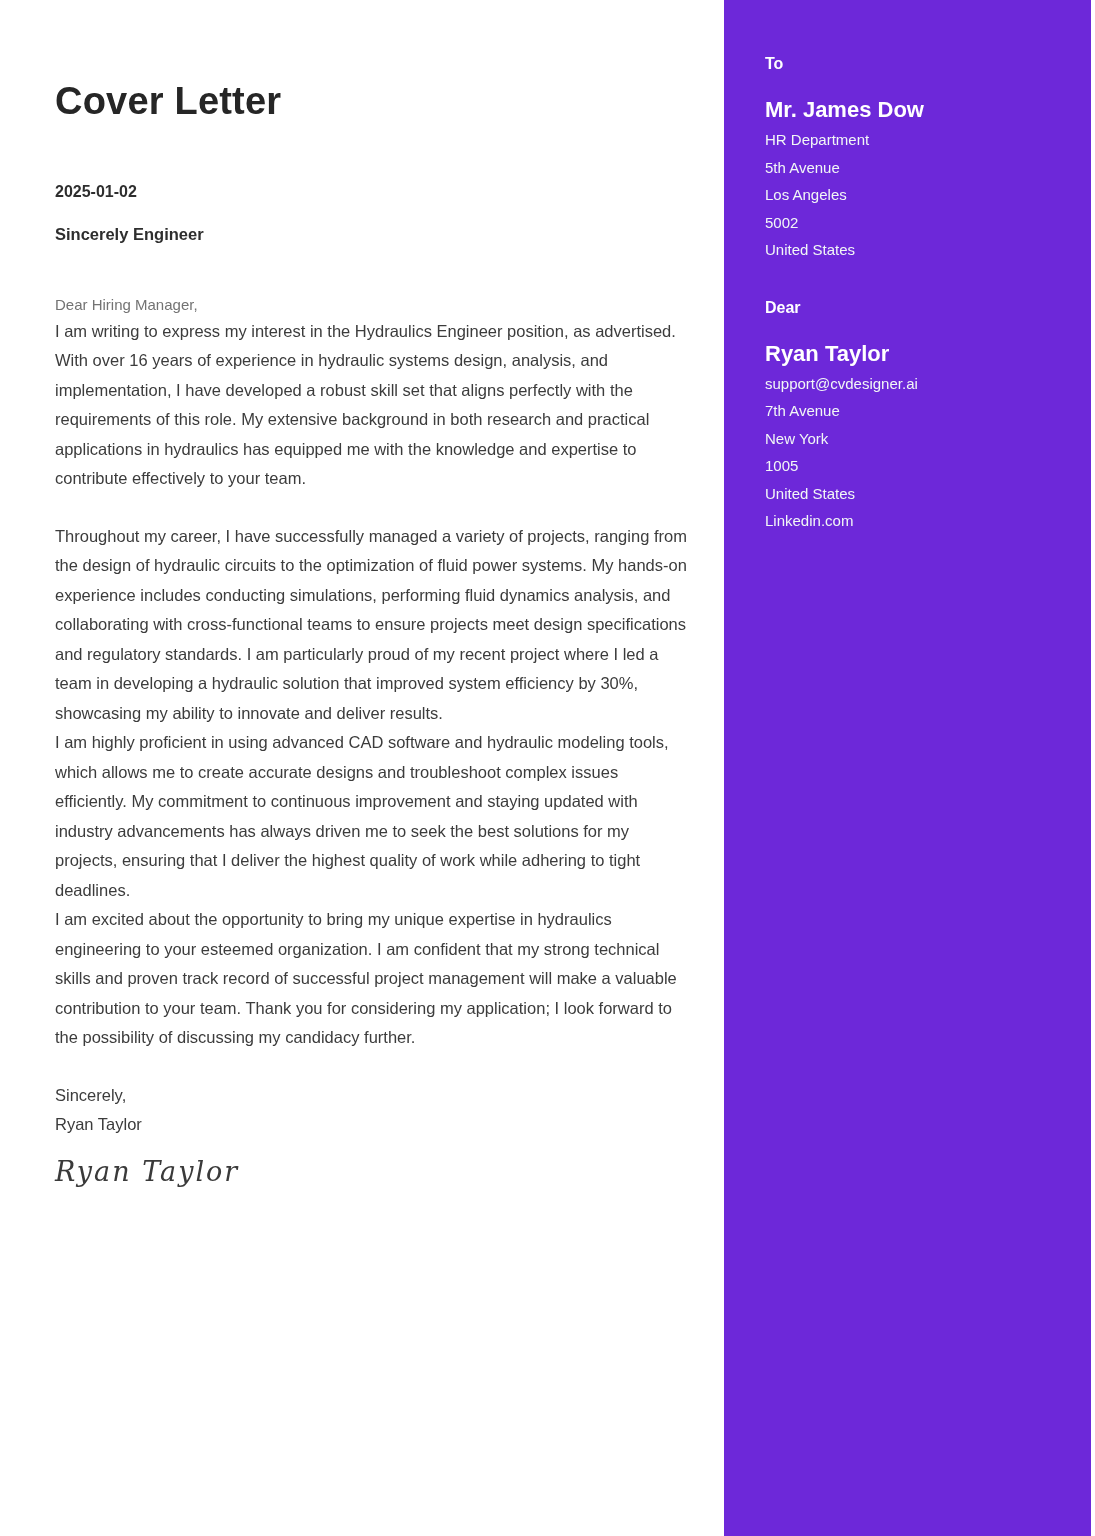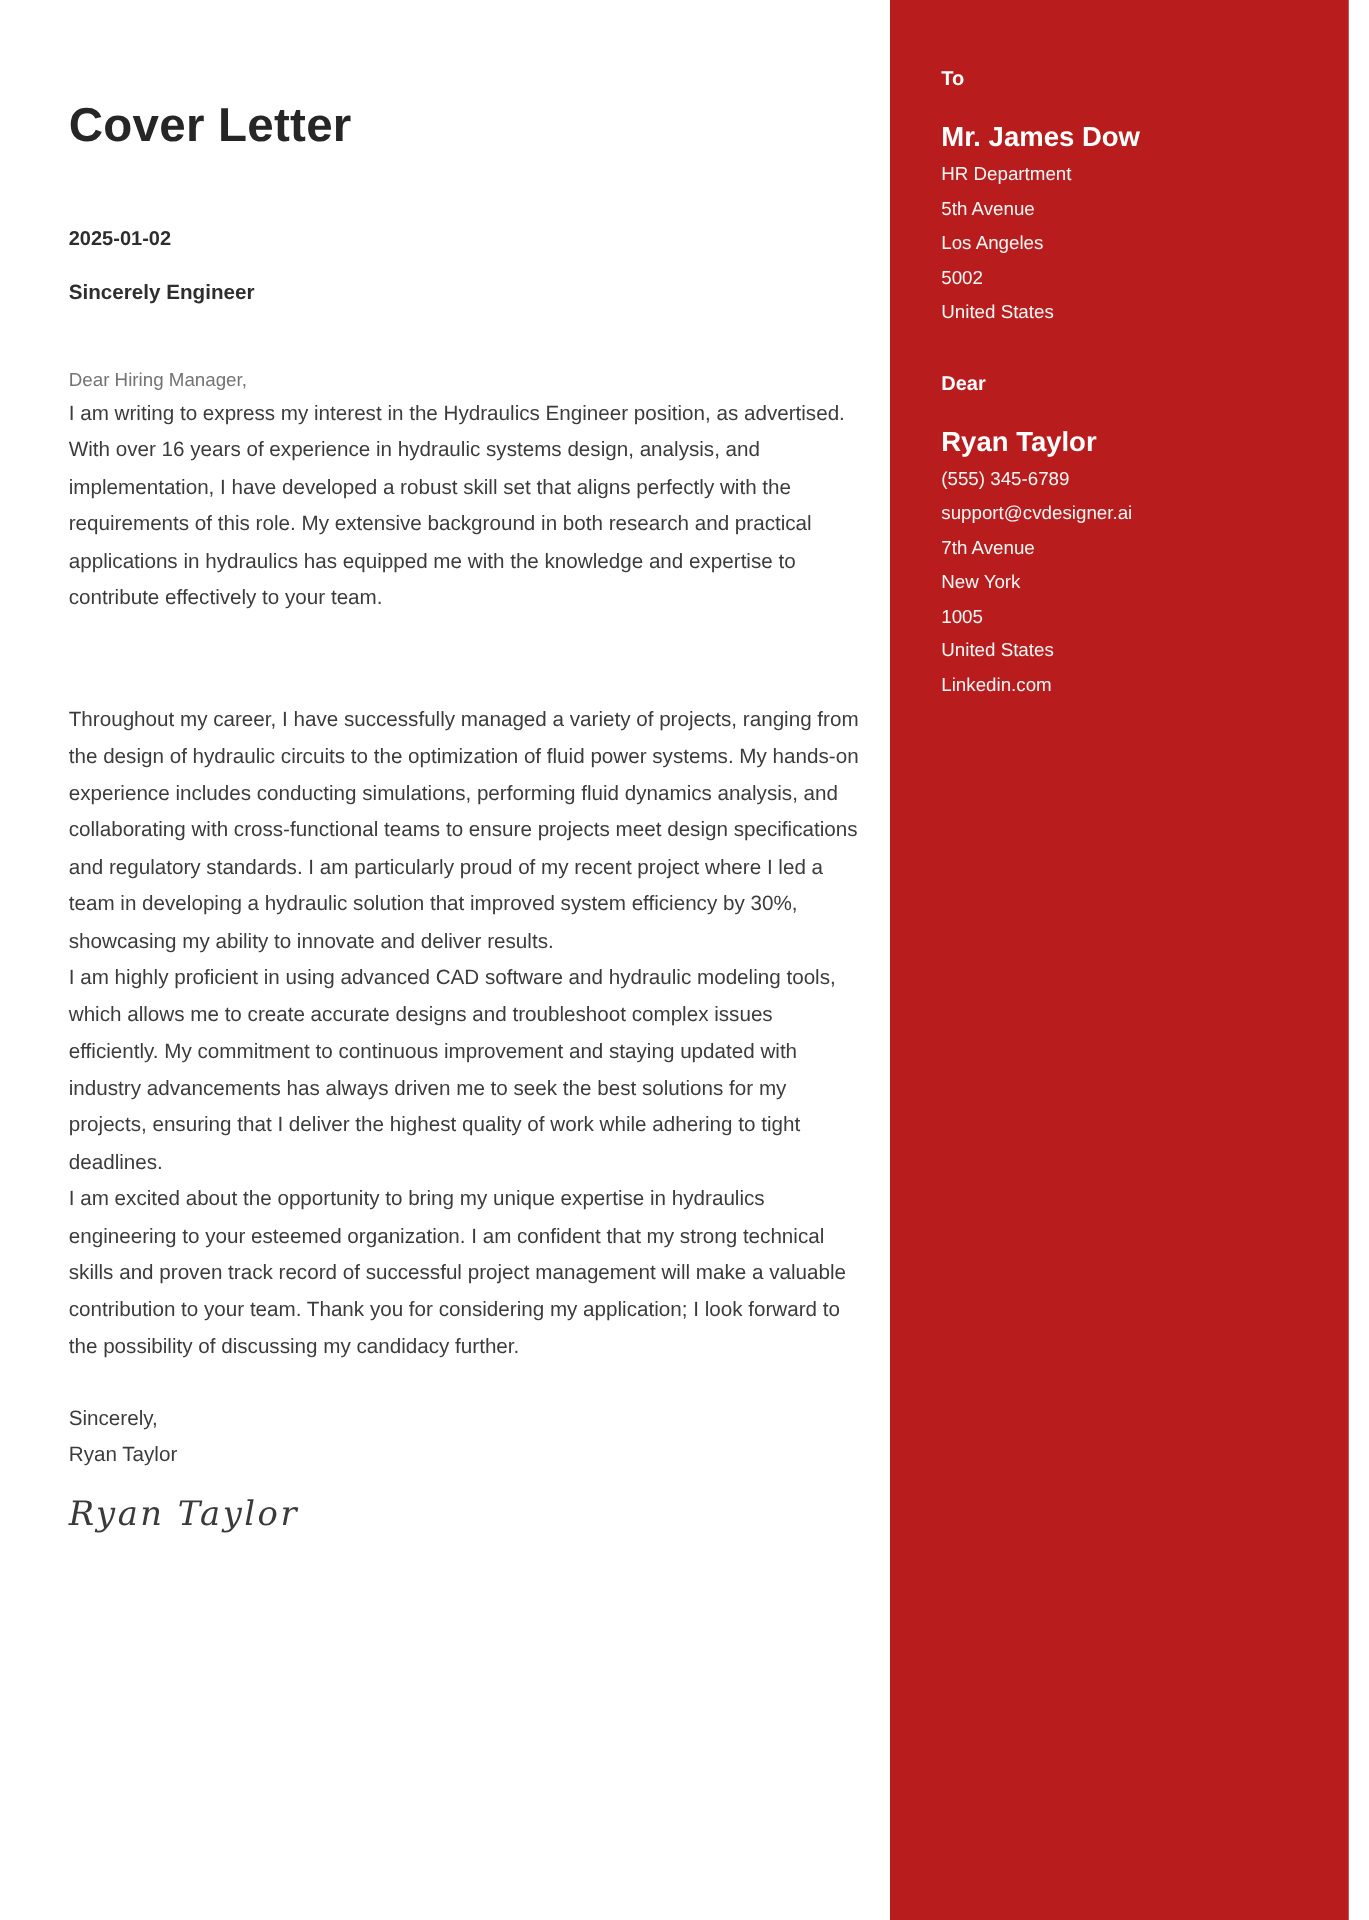--- a/index.html
+++ b/index.html
@@ -50,21 +50,21 @@
     font-size: 15px;
     color: #737373;
     line-height: 24px;
   }
   .para {
     font-size: 16.5px;
     color: #3c3c3c;
     line-height: 29.5px;
     max-width: 638px;
   }
-  .para.extra-gap { margin-top: 68px; }
+  .para.extra-gap { margin-top: 28px; }
   .closing {
     margin-top: 28px;
     font-size: 16.5px;
     color: #3c3c3c;
     line-height: 29.5px;
   }
   .closing-name {
     font-size: 16.5px;
     color: #3c3c3c;
     line-height: 29.5px;
@@ -73,24 +73,24 @@
     margin-top: 16px;
     font-family: "DejaVu Serif", serif;
     font-style: italic;
     font-size: 27px;
     color: #3a3a3a;
     letter-spacing: 2px;
   }
   
   .sidebar {
     position: absolute;
-    right: 16px; top: 0;
+    right: 4px; top: 0;
     width: 367px;
     height: 100%;
-    background: #b91c1c;
+    background: #6d28d9;
     color: #ffffff;
     padding: 54px 28px 0 41px;
   }
   .side-heading {
     font-size: 16px;
     font-weight: 700;
     color: #ffffff;
     line-height: 20px;
   }
   .contact-name {
@@ -135,21 +135,20 @@
       <p class="contact-line">HR Department</p>
       <p class="contact-line">5th Avenue</p>
       <p class="contact-line">Los Angeles</p>
       <p class="contact-line">5002</p>
       <p class="contact-line">United States</p>
     </section>
 
     <section class="from-section">
       <h2 class="side-heading">Dear</h2>
       <p class="contact-name">Ryan Taylor</p>
-      <p class="contact-line">(555) 345-6789</p>
       <p class="contact-line">support@cvdesigner.ai</p>
       <p class="contact-line">7th Avenue</p>
       <p class="contact-line">New York</p>
       <p class="contact-line">1005</p>
       <p class="contact-line">United States</p>
       <p class="contact-line">Linkedin.com</p>
     </section>
   </aside>
 
 </div>

